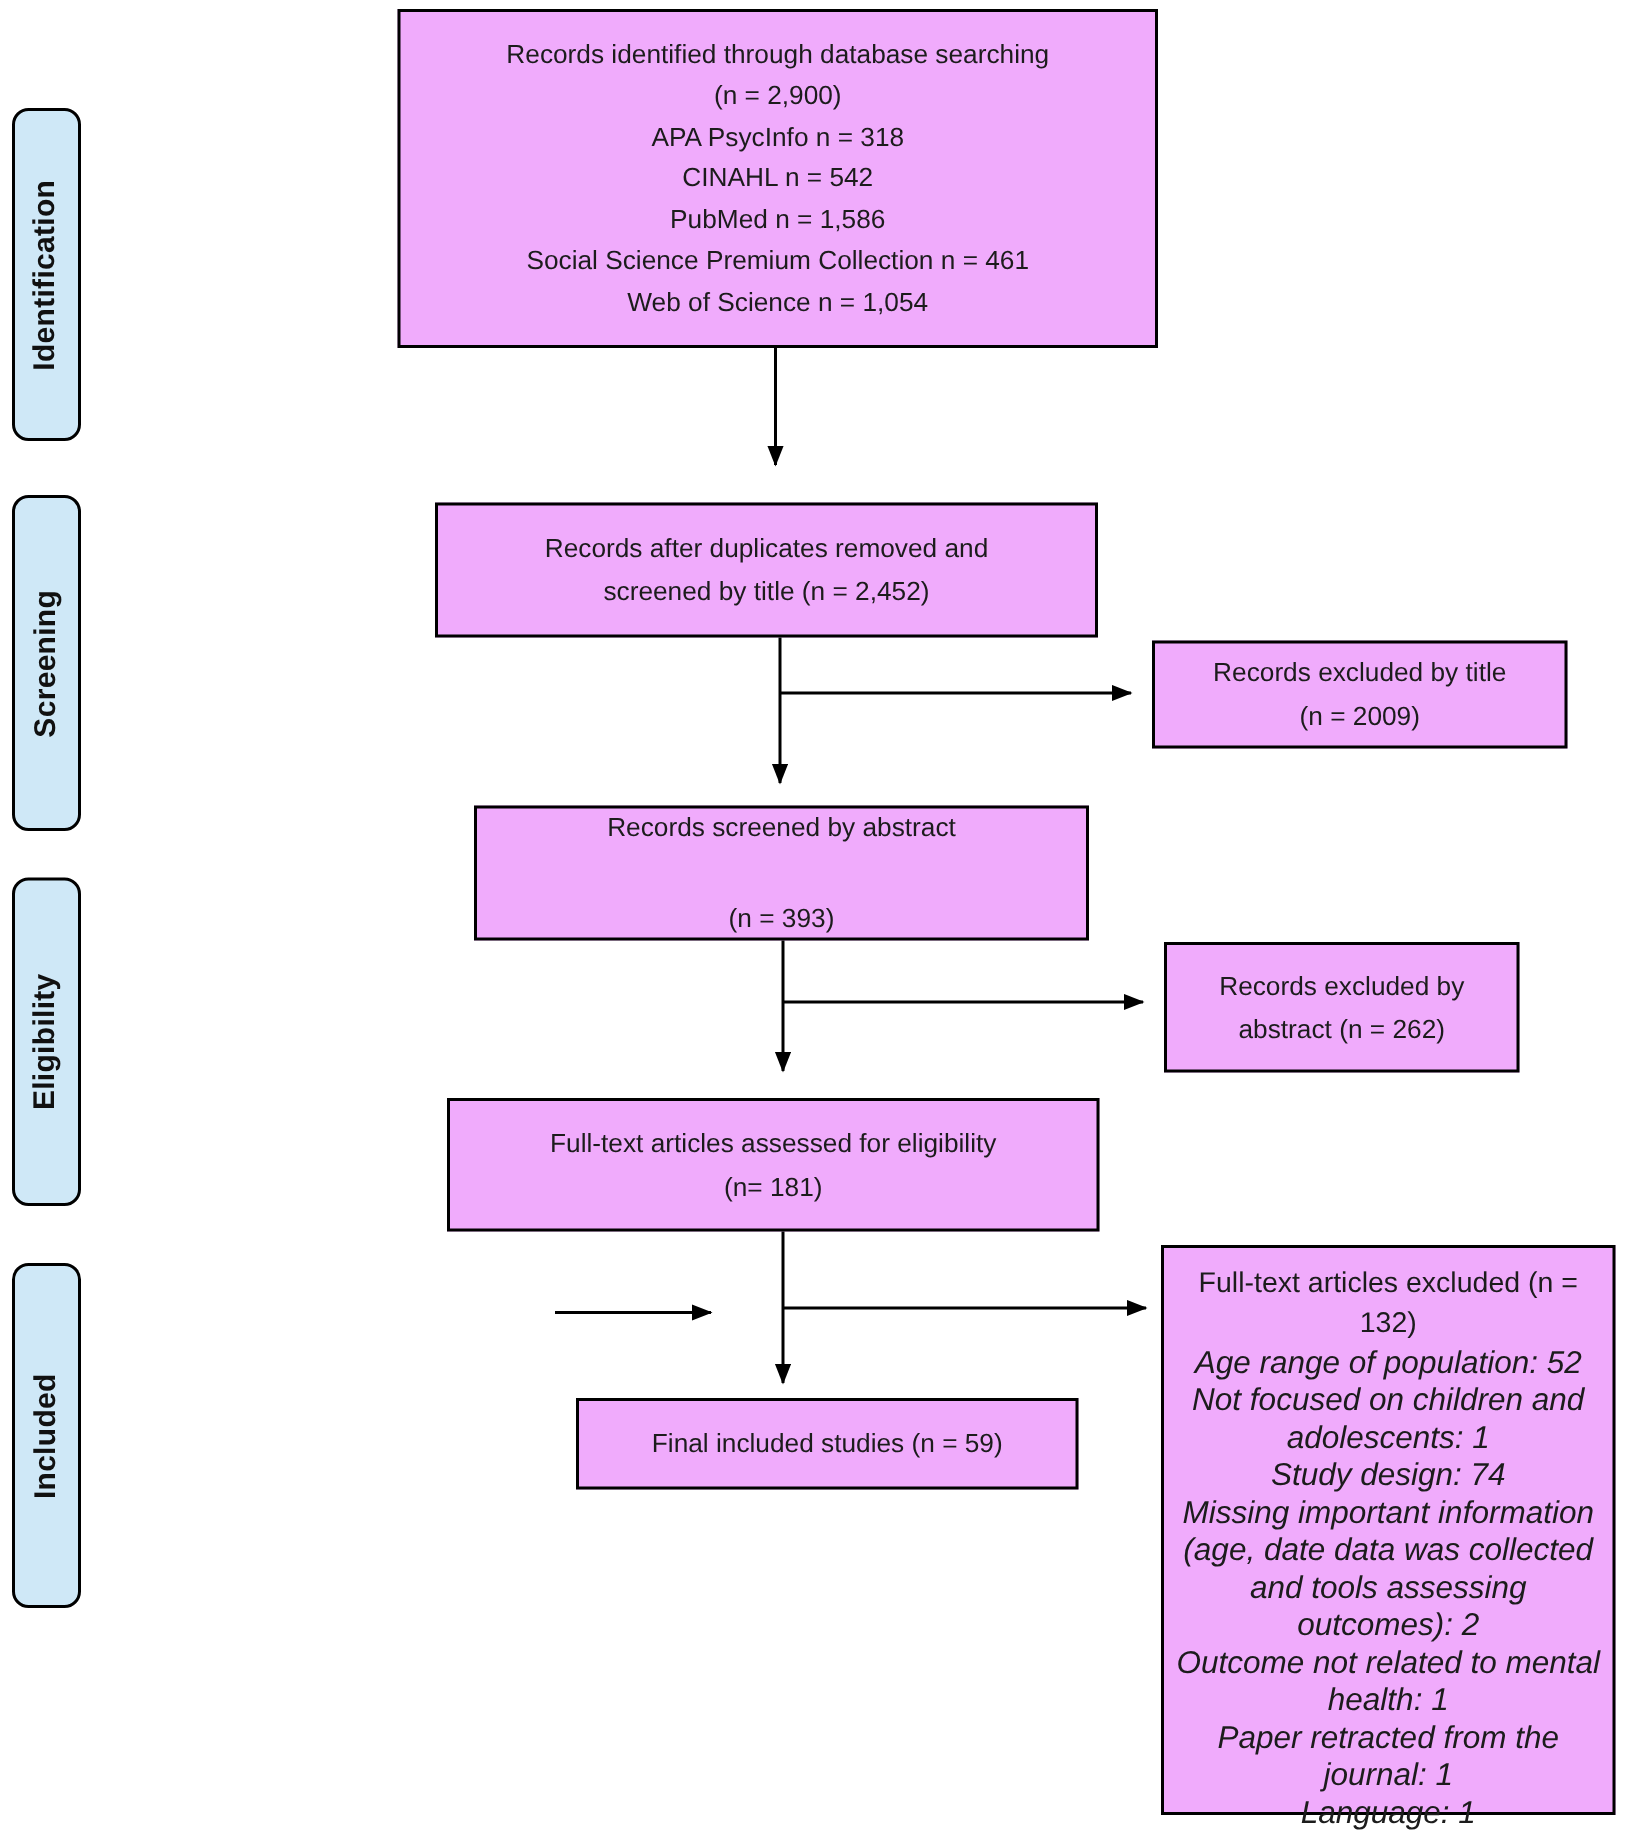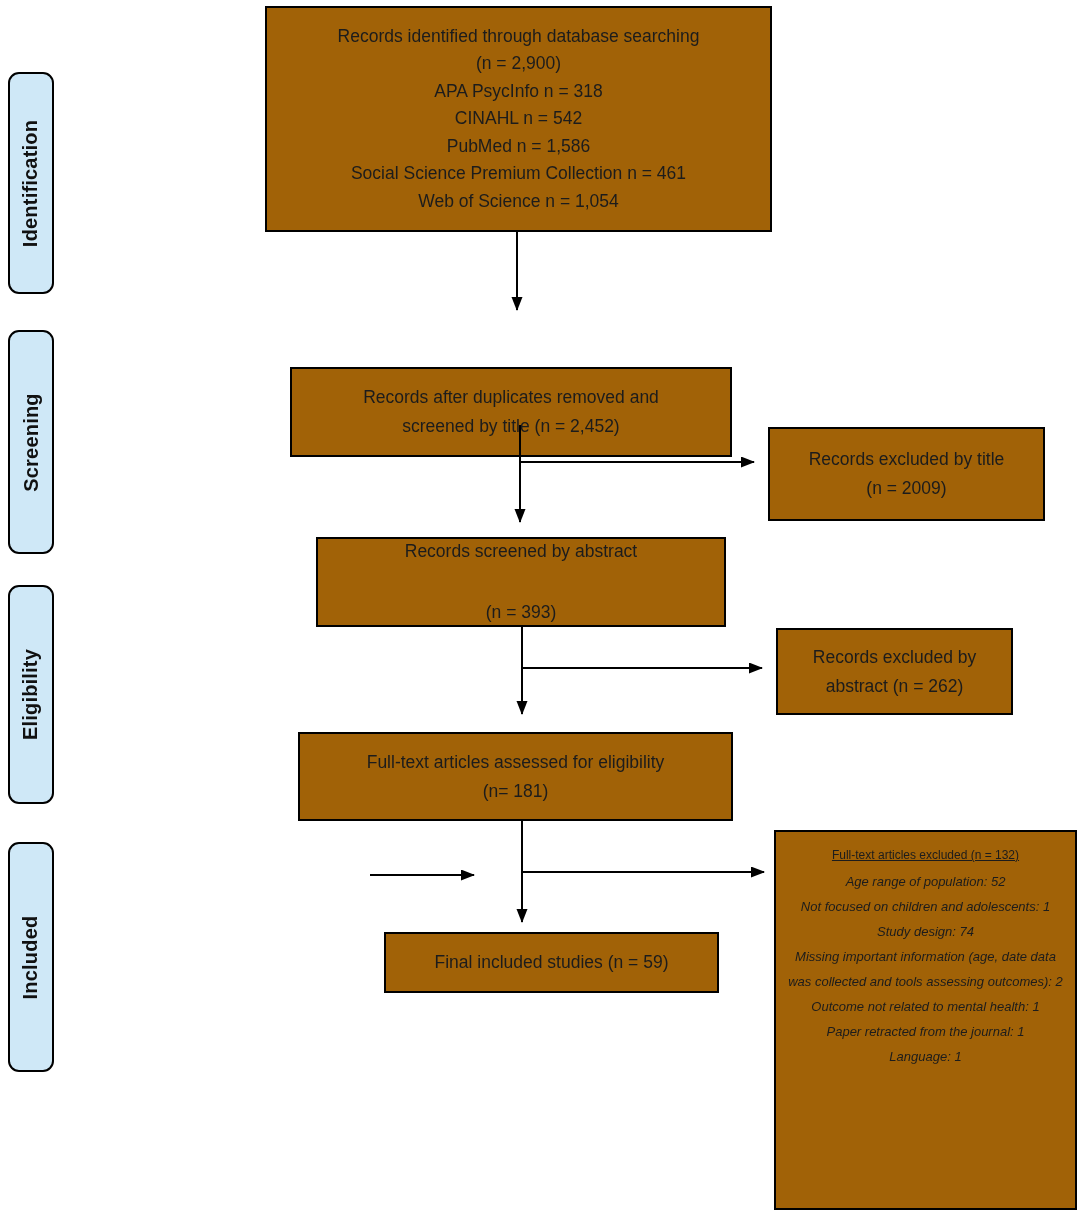--- a/index.html
+++ b/index.html
@@ -27,45 +27,44 @@
   .stage .vlabel {
     transform: rotate(-90deg);
     white-space: nowrap;
     font-weight: bold;
     font-size: 20px;
     letter-spacing: 0.2px;
     color: #111;
   }
   .box {
     position: absolute;
-    background: #a16207;
+    background: #f0abfc;
     border: 2px solid #000;
     box-sizing: border-box;
     display: flex;
     flex-direction: column;
     align-items: center;
     justify-content: center;
     text-align: center;
     font-size: 17.5px;
     line-height: 29px;
     padding: 2px 8px;
   }
   .box--identification { line-height: 27.5px; }
   .box--excluded-full {
     justify-content: flex-start;
     padding-top: 10px;
   }
   .box--excluded-full .box-title {
-    font-size: 12px;
+    font-size: 19px;
     line-height: 27px;
-    text-decoration: underline;
   }
   .box--excluded-full .reason {
     font-style: italic;
-    font-size: 13px;
+    font-size: 21px;
     line-height: 25px;
   }
   .arrows {
     position: absolute;
     inset: 0;
     pointer-events: none;
   }
 </style>
 </head>
 <body>
@@ -88,26 +87,26 @@
   <div class="box box--identification" style="left:265px; top:6px; width:507px; height:226px;">
     <div>Records identified through database searching</div>
     <div>(n = 2,900)</div>
     <div>APA PsycInfo n = 318</div>
     <div>CINAHL n = 542</div>
     <div>PubMed n = 1,586</div>
     <div>Social Science Premium Collection n = 461</div>
     <div>Web of Science n = 1,054</div>
   </div>
 
-  <div class="box" style="left:290px; top:335px; width:442px; height:90px;margin-top:32px;">
+  <div class="box" style="left:290px; top:335px; width:442px; height:90px;">
     <div>Records after duplicates removed and</div>
     <div>screened by title (n = 2,452)</div>
   </div>
 
-  <div class="box" style="left:768px; top:427px; width:277px; height:94px;">
+  <div class="box" style="left:768px; top:427px; width:277px; height:72px;">
     <div>Records excluded by title</div>
     <div>(n = 2009)</div>
   </div>
 
   <div class="box" style="left:316px; top:537px; width:410px; height:90px;gap:32px;">
     <div>Records screened by abstract</div>
     <div>(n = 393)</div>
   </div>
 
   <div class="box" style="left:776px; top:628px; width:237px; height:87px;">

